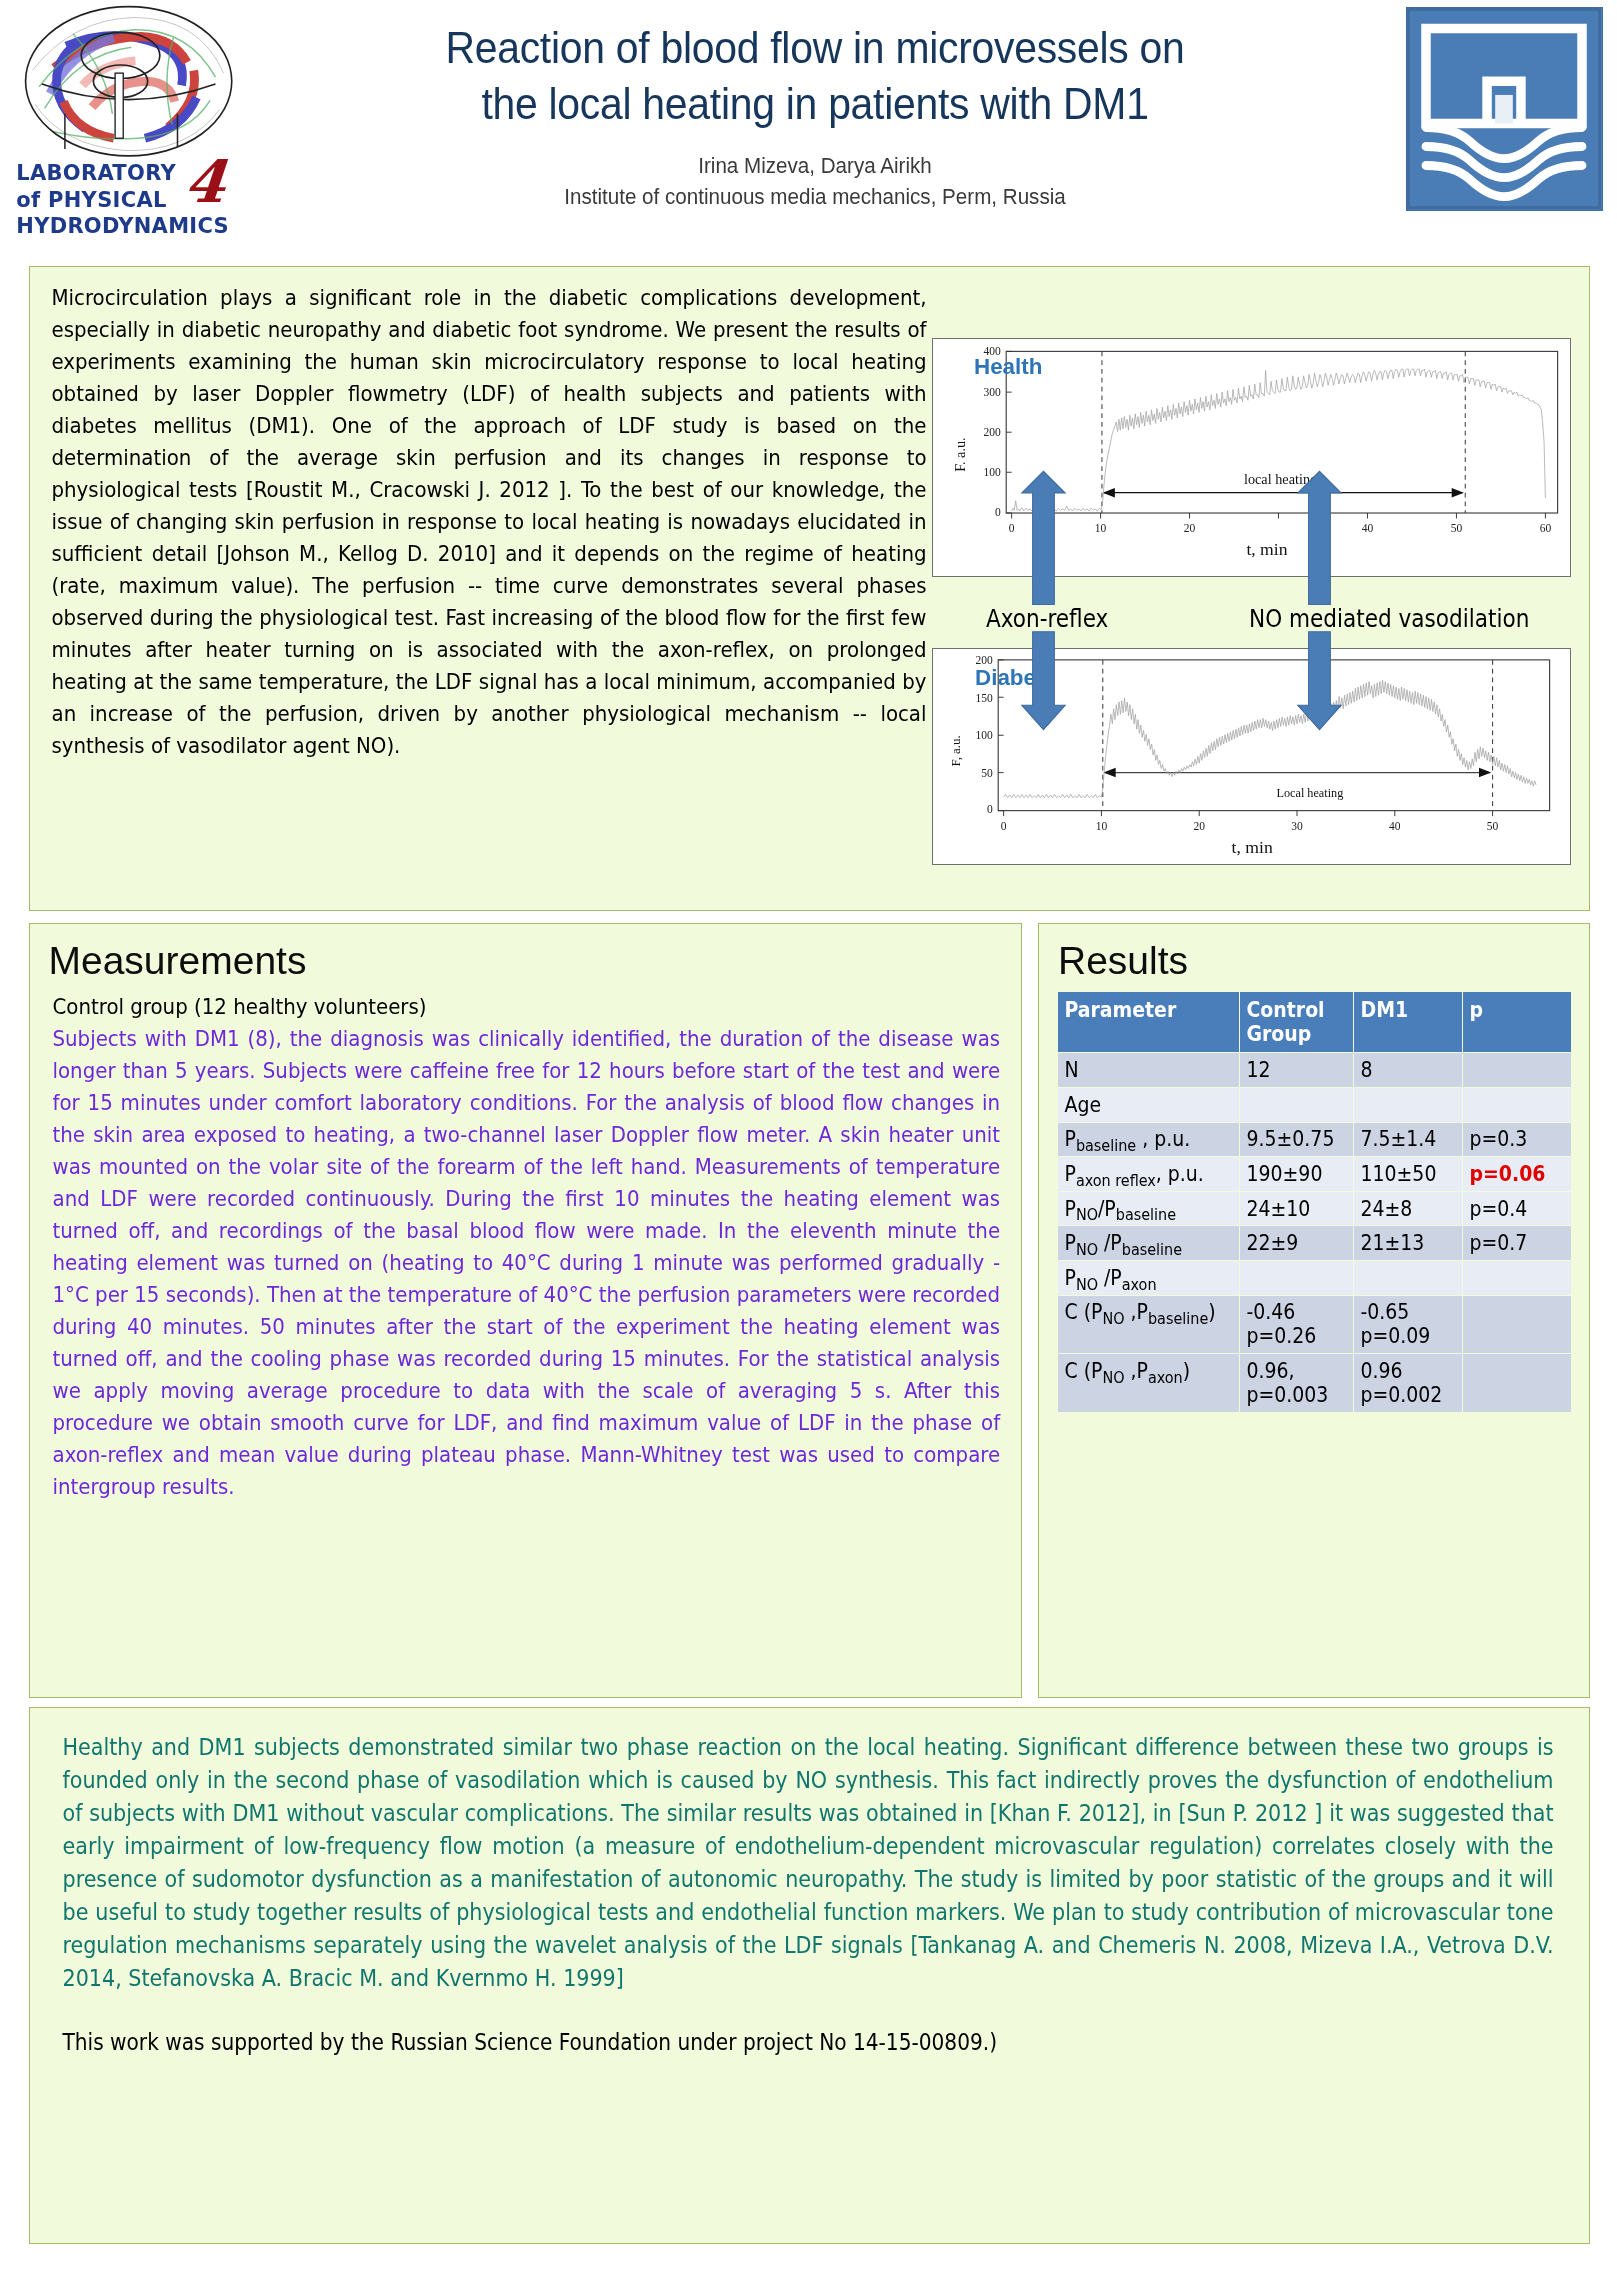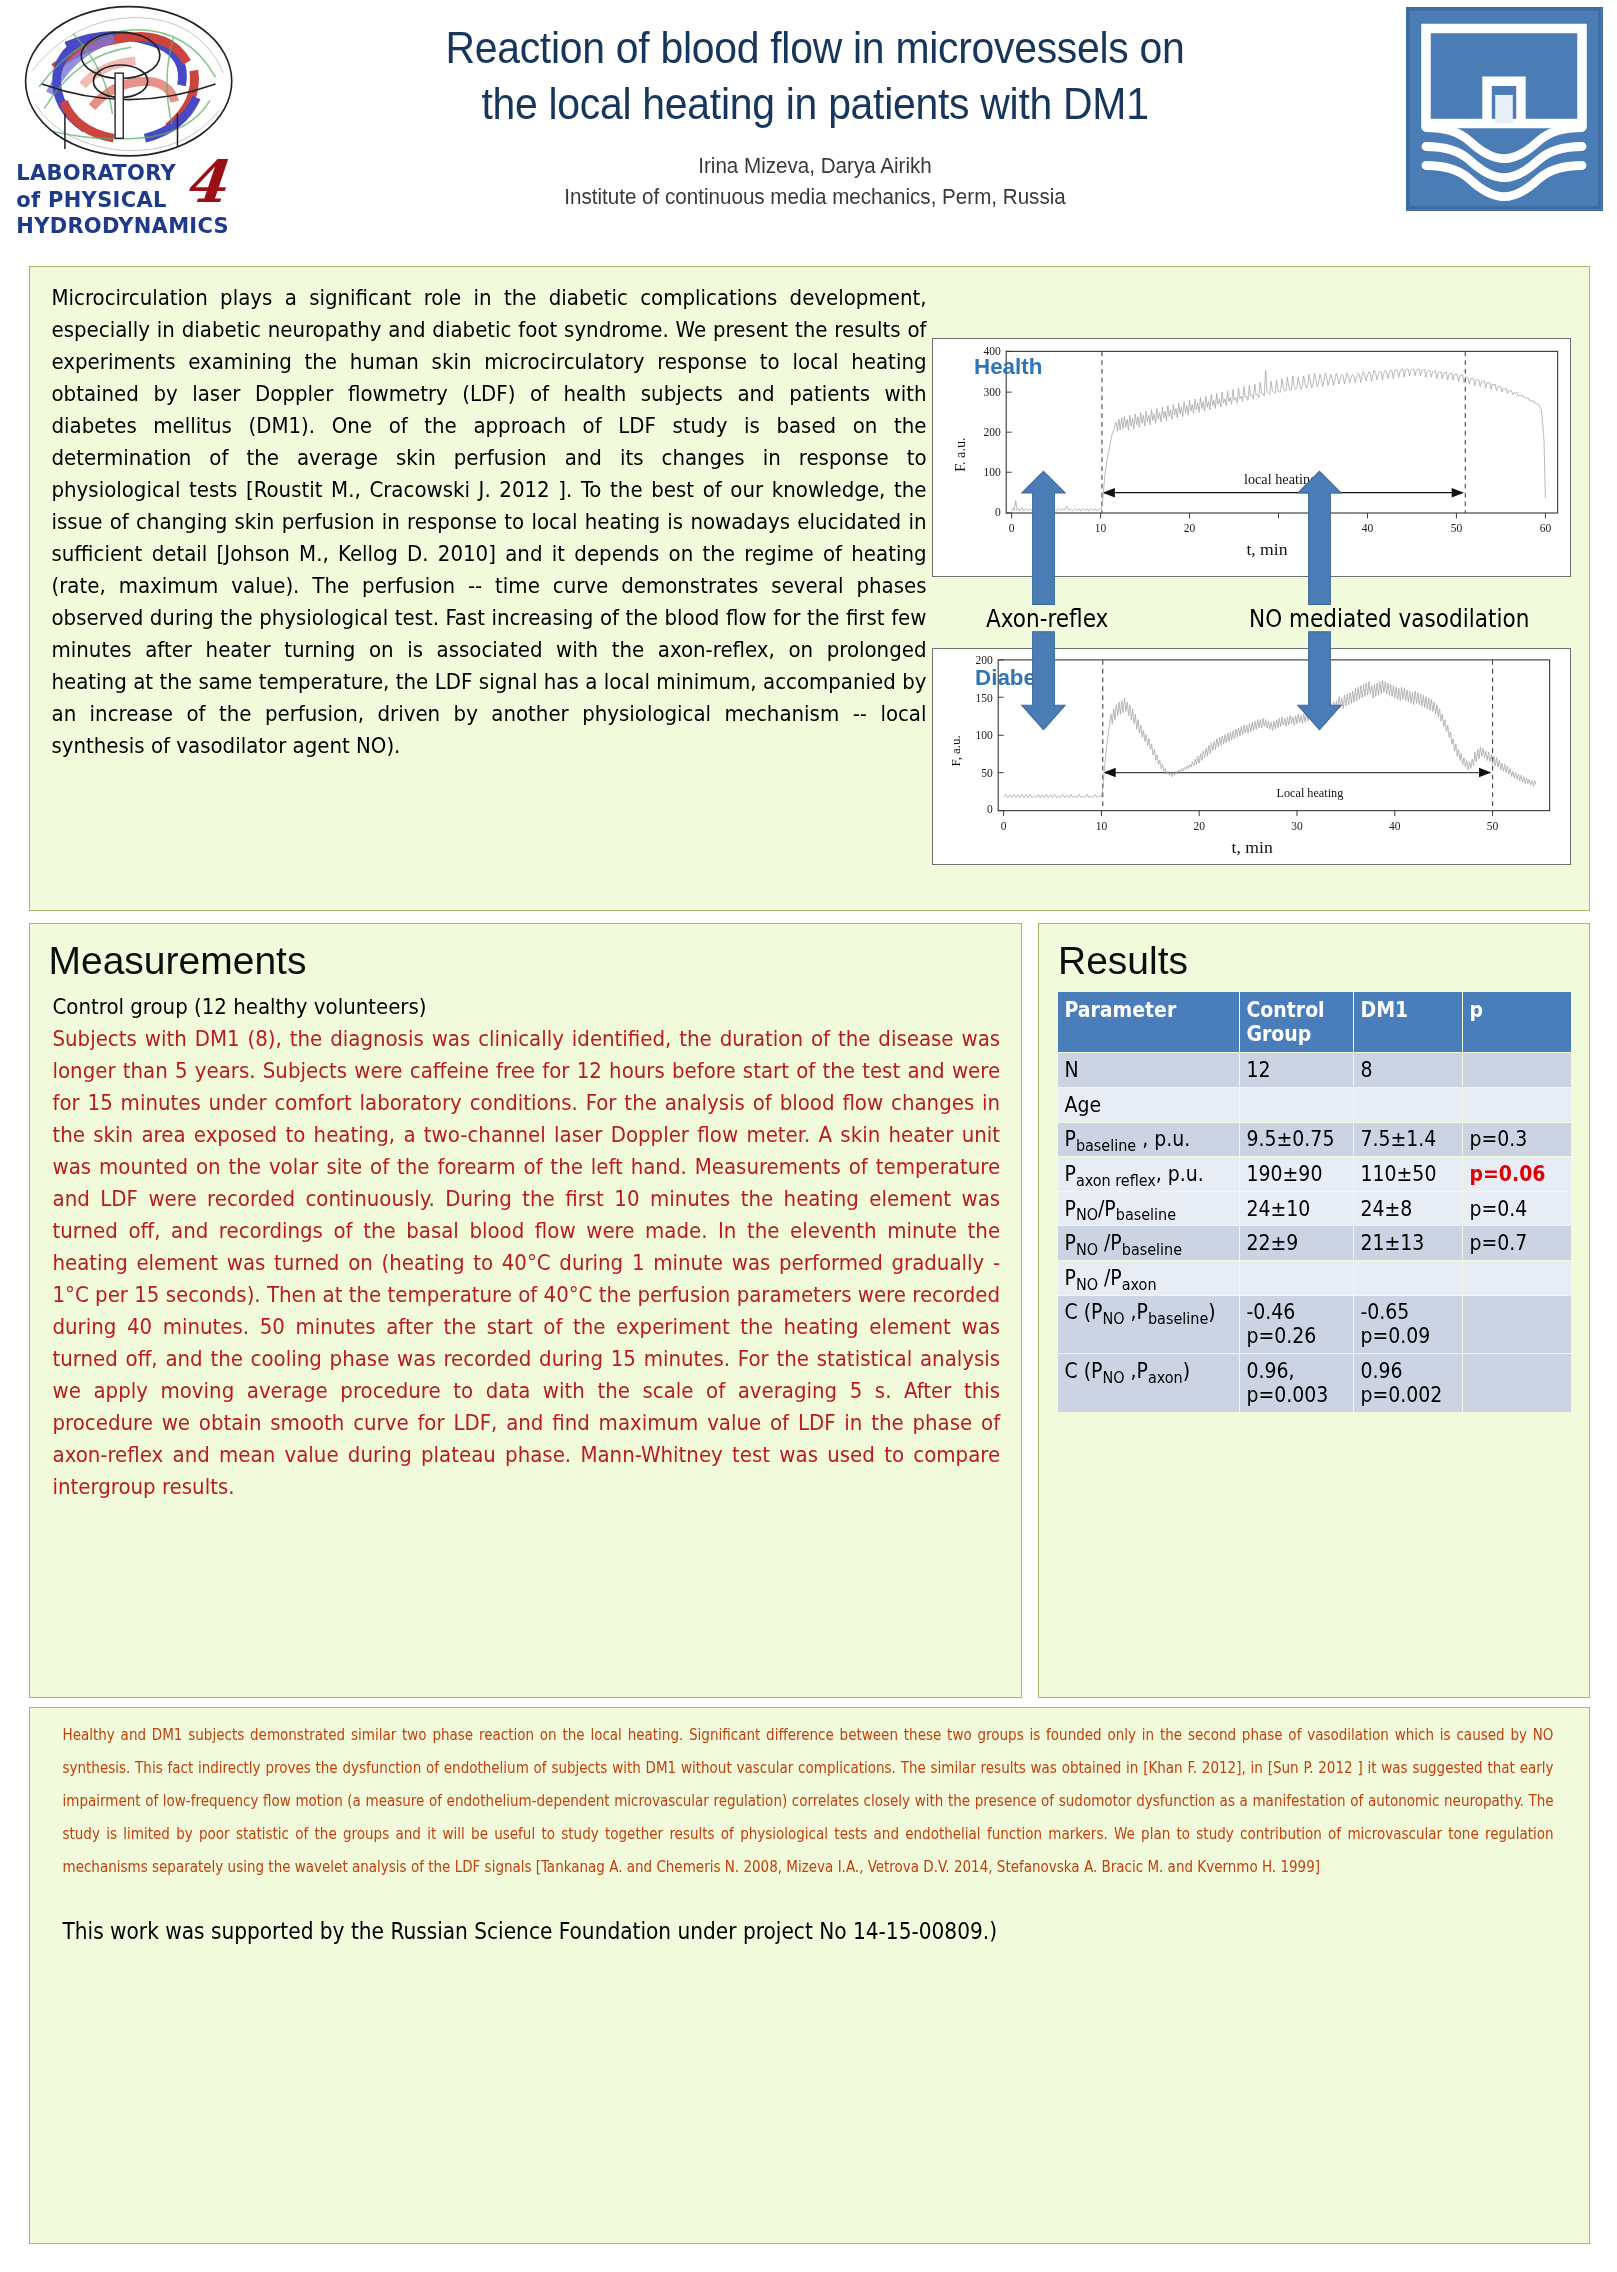--- a/index.html
+++ b/index.html
@@ -88,28 +88,28 @@
   }
 
   .measure-lead {
     margin:0 19px 0 23px;
     font-family:"DejaVu Sans Condensed","Liberation Sans",sans-serif;
     font-size:22px; line-height:32px; color:#000;
   }
   .measure-body {
     margin:0 20.4px 0 23px;
     font-family:"DejaVu Sans Condensed","Liberation Sans",sans-serif;
-    font-size:22px; line-height:32px; color:#b91c1c;
+    font-size:22px; line-height:32px; color:#6d28d9;
     text-align:justify;
   }
 
   .conclusion-text {
-    margin:11px 35px 0 33px;
-    font-family:"DejaVu Sans Condensed","Liberation Sans",sans-serif;
-    font-size:15px; line-height:33px; color:#c2410c;
+    margin:23px 35px 0 33px;
+    font-family:"DejaVu Sans Condensed","Liberation Sans",sans-serif;
+    font-size:23px; line-height:33px; color:#0f766e;
     text-align:justify;
   }
   .funding-text {
     margin:31px 35px 0 33px;
     font-family:"DejaVu Sans Condensed","Liberation Sans",sans-serif;
     font-size:22.4px; line-height:33px; color:#000;
   }
 
   
   .figures { position:absolute; left:932px; top:338px; width:639px; }

